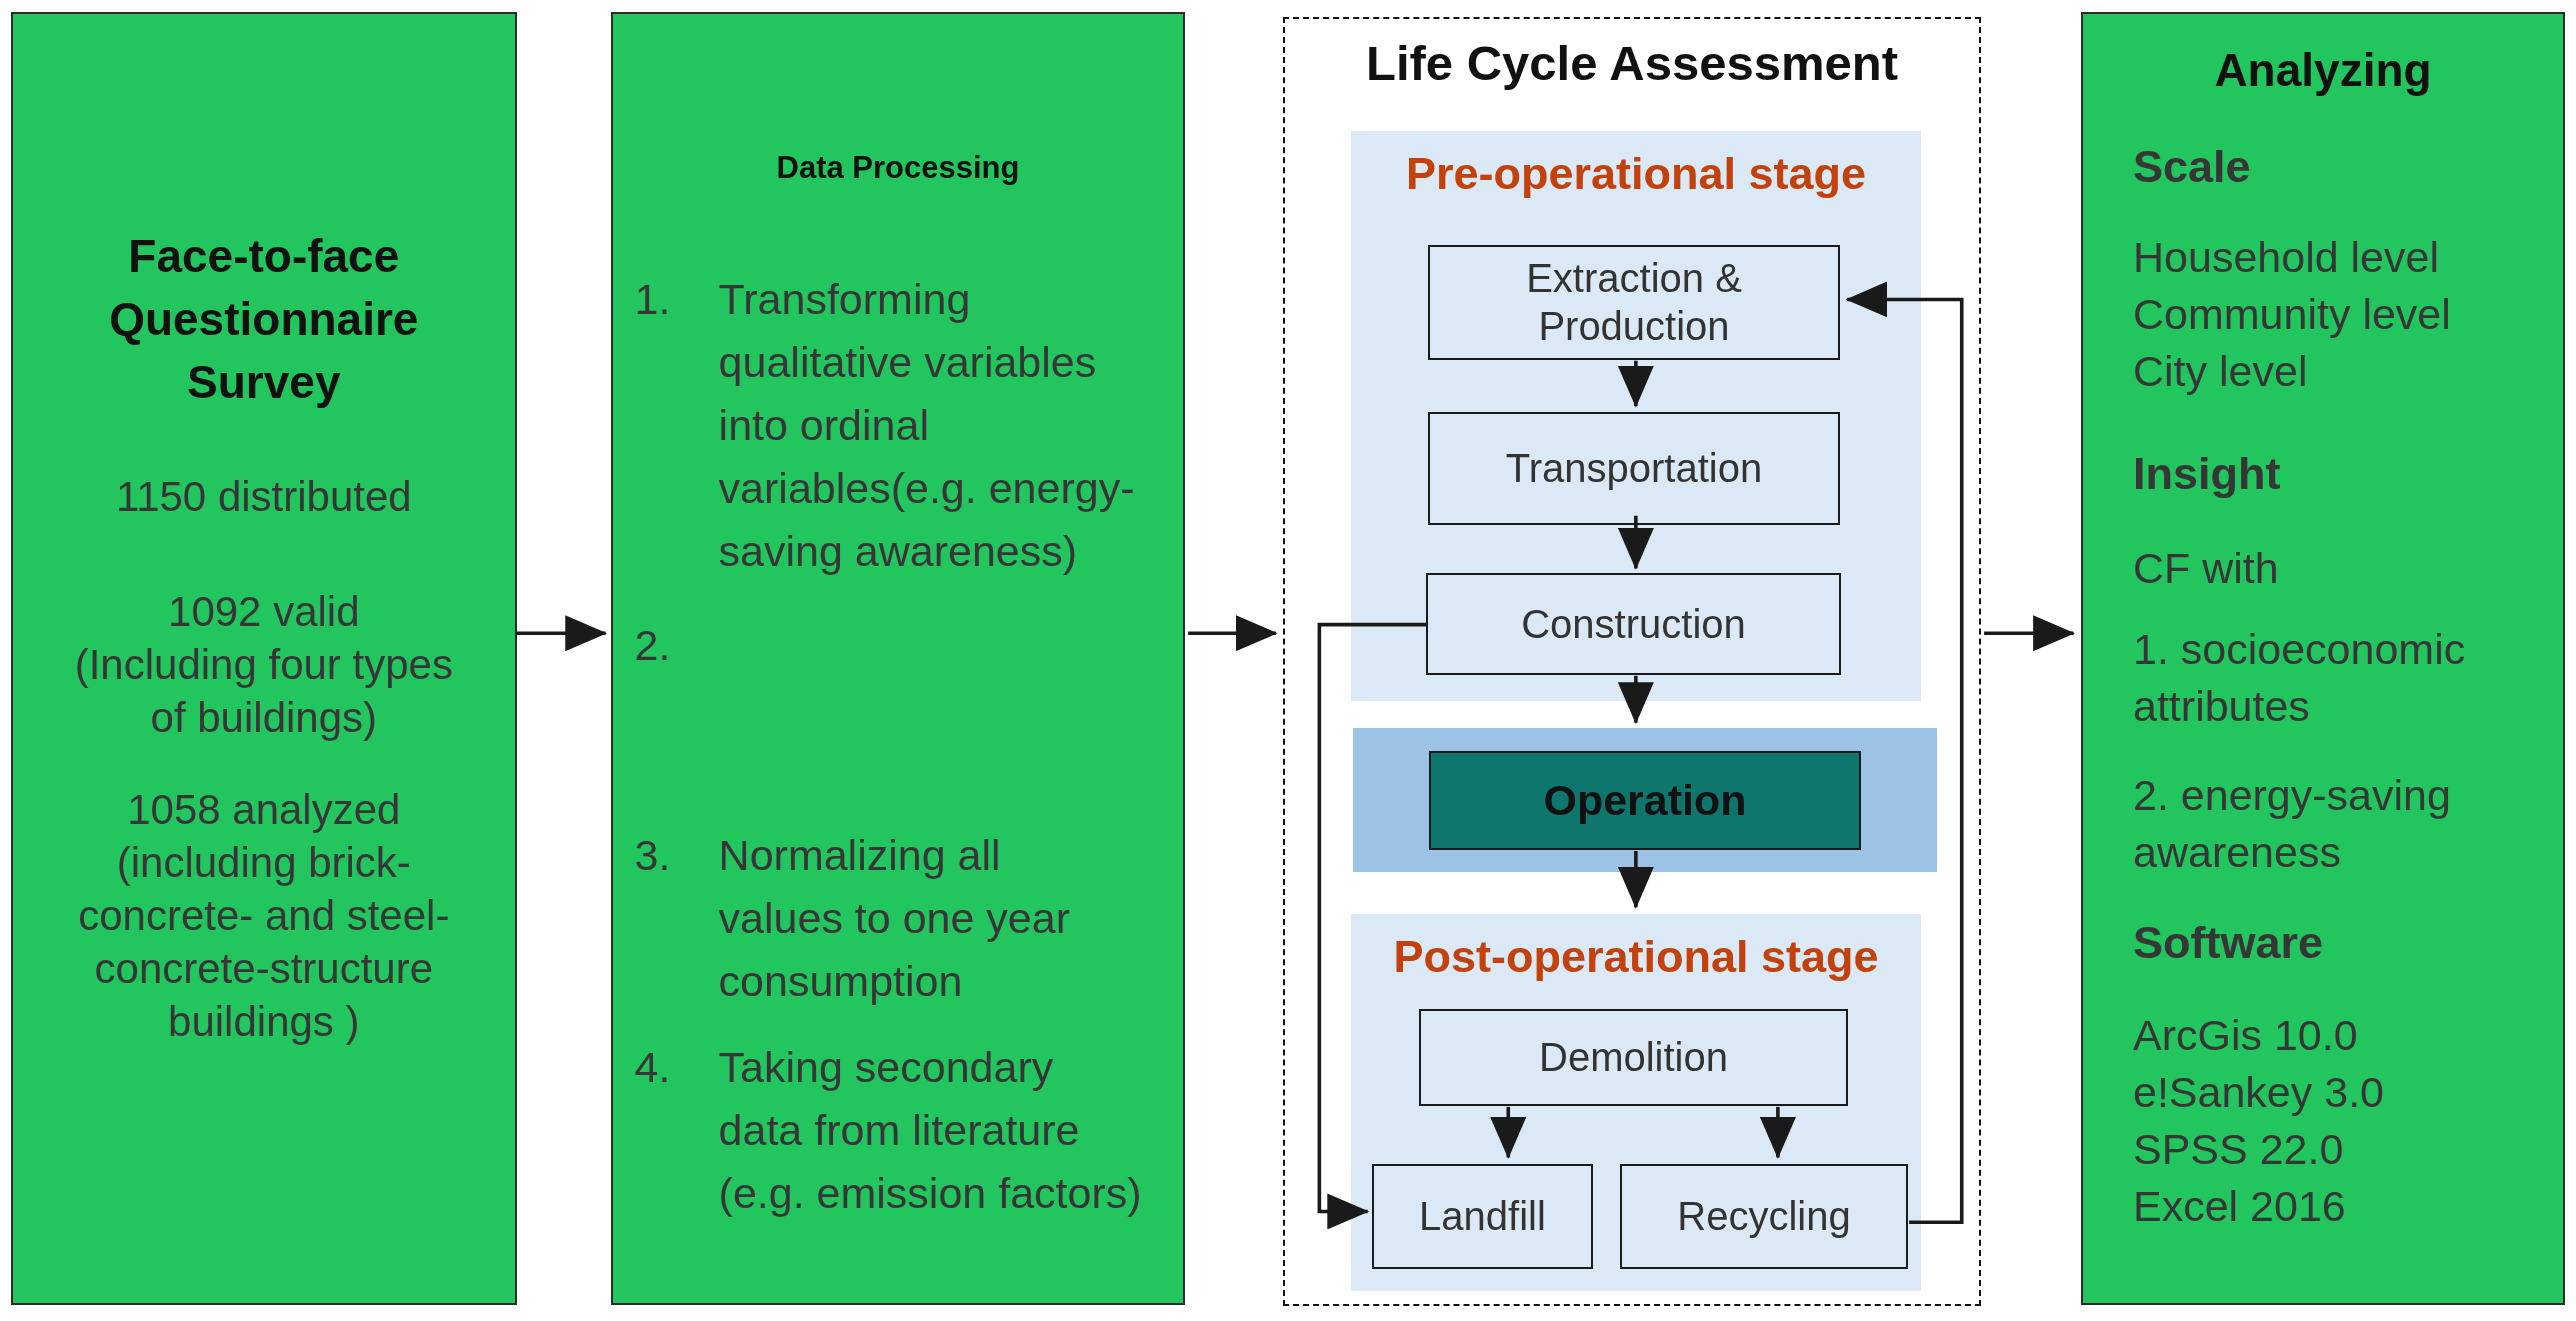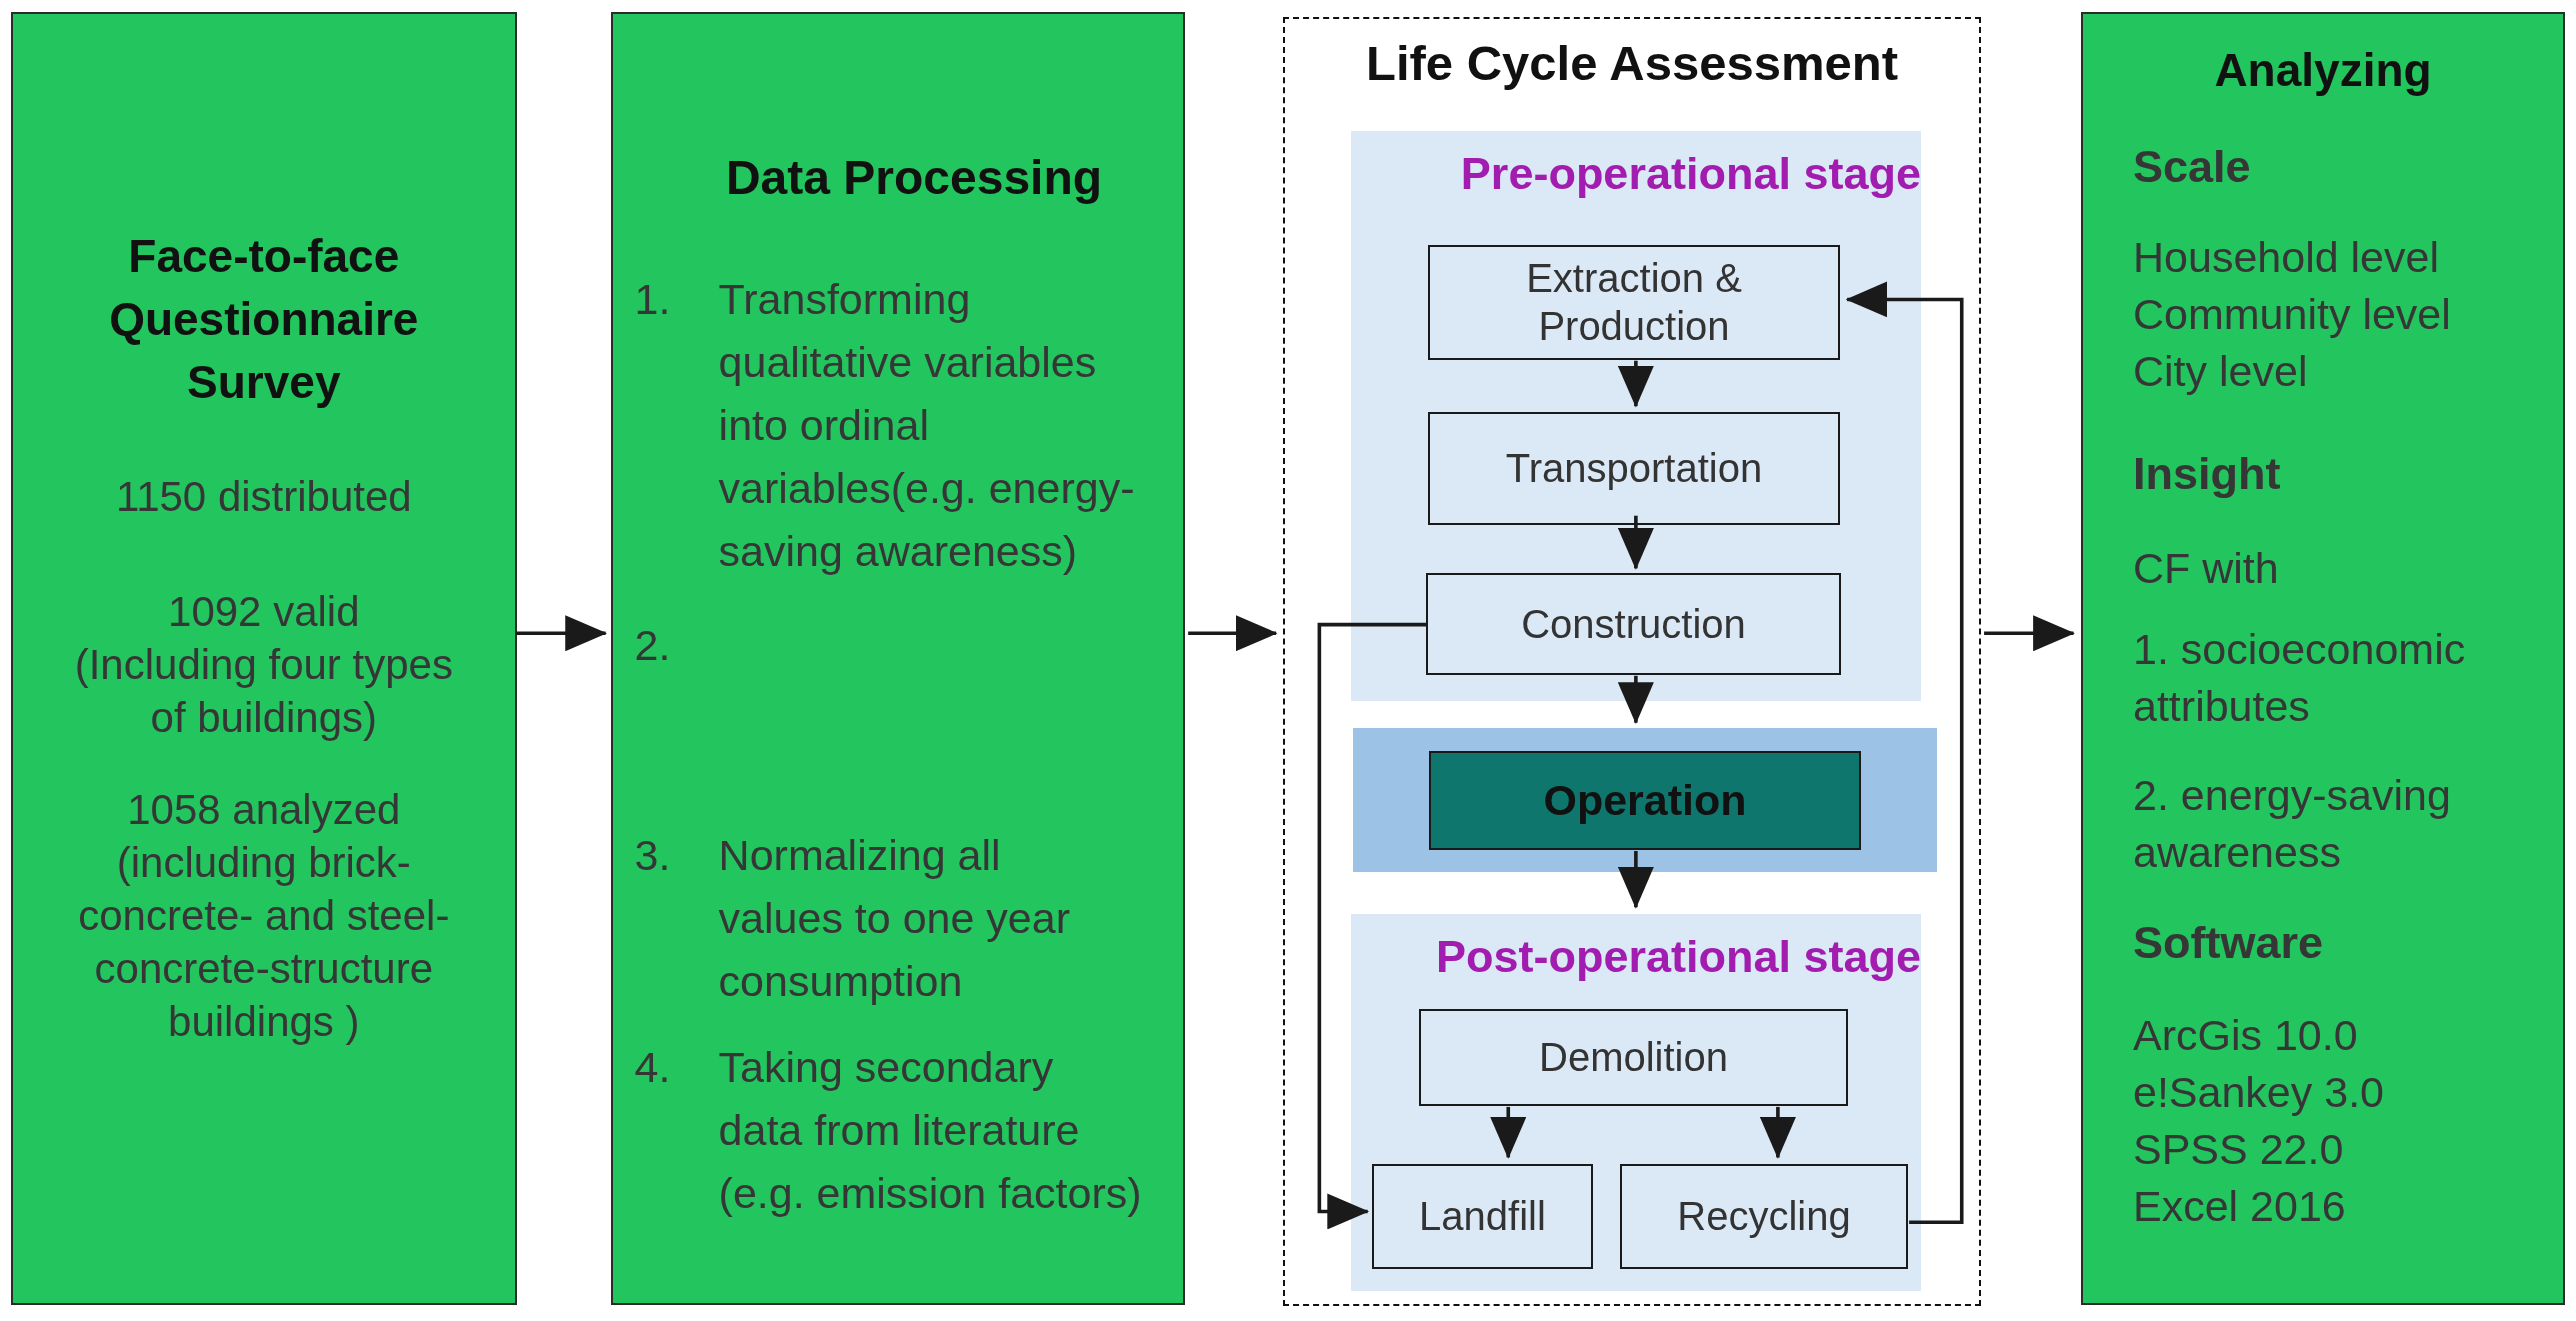--- a/index.html
+++ b/index.html
@@ -16,36 +16,36 @@
   
   #panel-survey{left:10.8px;top:12.3px;width:506px;height:1293px}
   .survey-title{left:0;top:211px;width:100%;font-size:46px;line-height:63px}
   .survey-item{left:0;width:100%;font-size:42px;line-height:53px;color:#363636}
   #survey-item-0{top:456px}
   #survey-item-1{top:571px}
   #survey-item-2{top:769px}
 
   
   #panel-processing{left:611px;top:12.3px;width:574px;height:1293px}
-  .dp-title{left:16px;top:136px;width:100%;font-size:48px}
+  .dp-title{left:0;top:136px;width:100%;font-size:31px}
   .step{position:absolute;left:21.6px;display:flex;font-size:43px;line-height:63px;color:#363636}
   .step .num{width:84px;flex:0 0 84px}
   #step-0{top:254px}
   #step-1{top:600px}
   #step-2{top:810px}
   #step-3{top:1022px}
 
   
   #panel-lca{left:1283px;top:16.6px;width:698px;height:1289px;border:2.9px dashed #111111;background:#ffffff}
   #lca-title{left:0;top:16px;width:100%;font-size:49px}
   .band{position:absolute;background:#dbe8f5}
   #band-pre{left:66px;top:112px;width:570px;height:570px}
   #band-op{left:68px;top:709px;width:584px;height:144px;background:#9cc3e5}
   #band-post{left:66px;top:895px;width:570px;height:377px}
-  .stage-label{display:block;padding-top:17.3px;font-weight:bold;font-size:45px;text-align:right;color:#a21caf}
+  .stage-label{display:block;padding-top:17.3px;font-weight:bold;font-size:45px;text-align:center;color:#c2410c}
   .lca-box{
     position:absolute;border:2.2px solid #1a1a1a;background:#dbe8f5;box-sizing:border-box;
     display:flex;align-items:center;justify-content:center;
     font-size:40px;line-height:48px;color:#333;
   }
   .lca-box span{white-space:pre;text-align:center}
   #box-extraction{left:143px;top:226px;width:412px;height:115px}
   #box-transportation{left:143px;top:393px;width:412px;height:113px}
   #box-construction{left:141px;top:554px;width:415px;height:102px}
   #box-operation{left:144px;top:732px;width:432px;height:99px;background:#0f766e;font-weight:bold;font-size:43px;color:#111}

